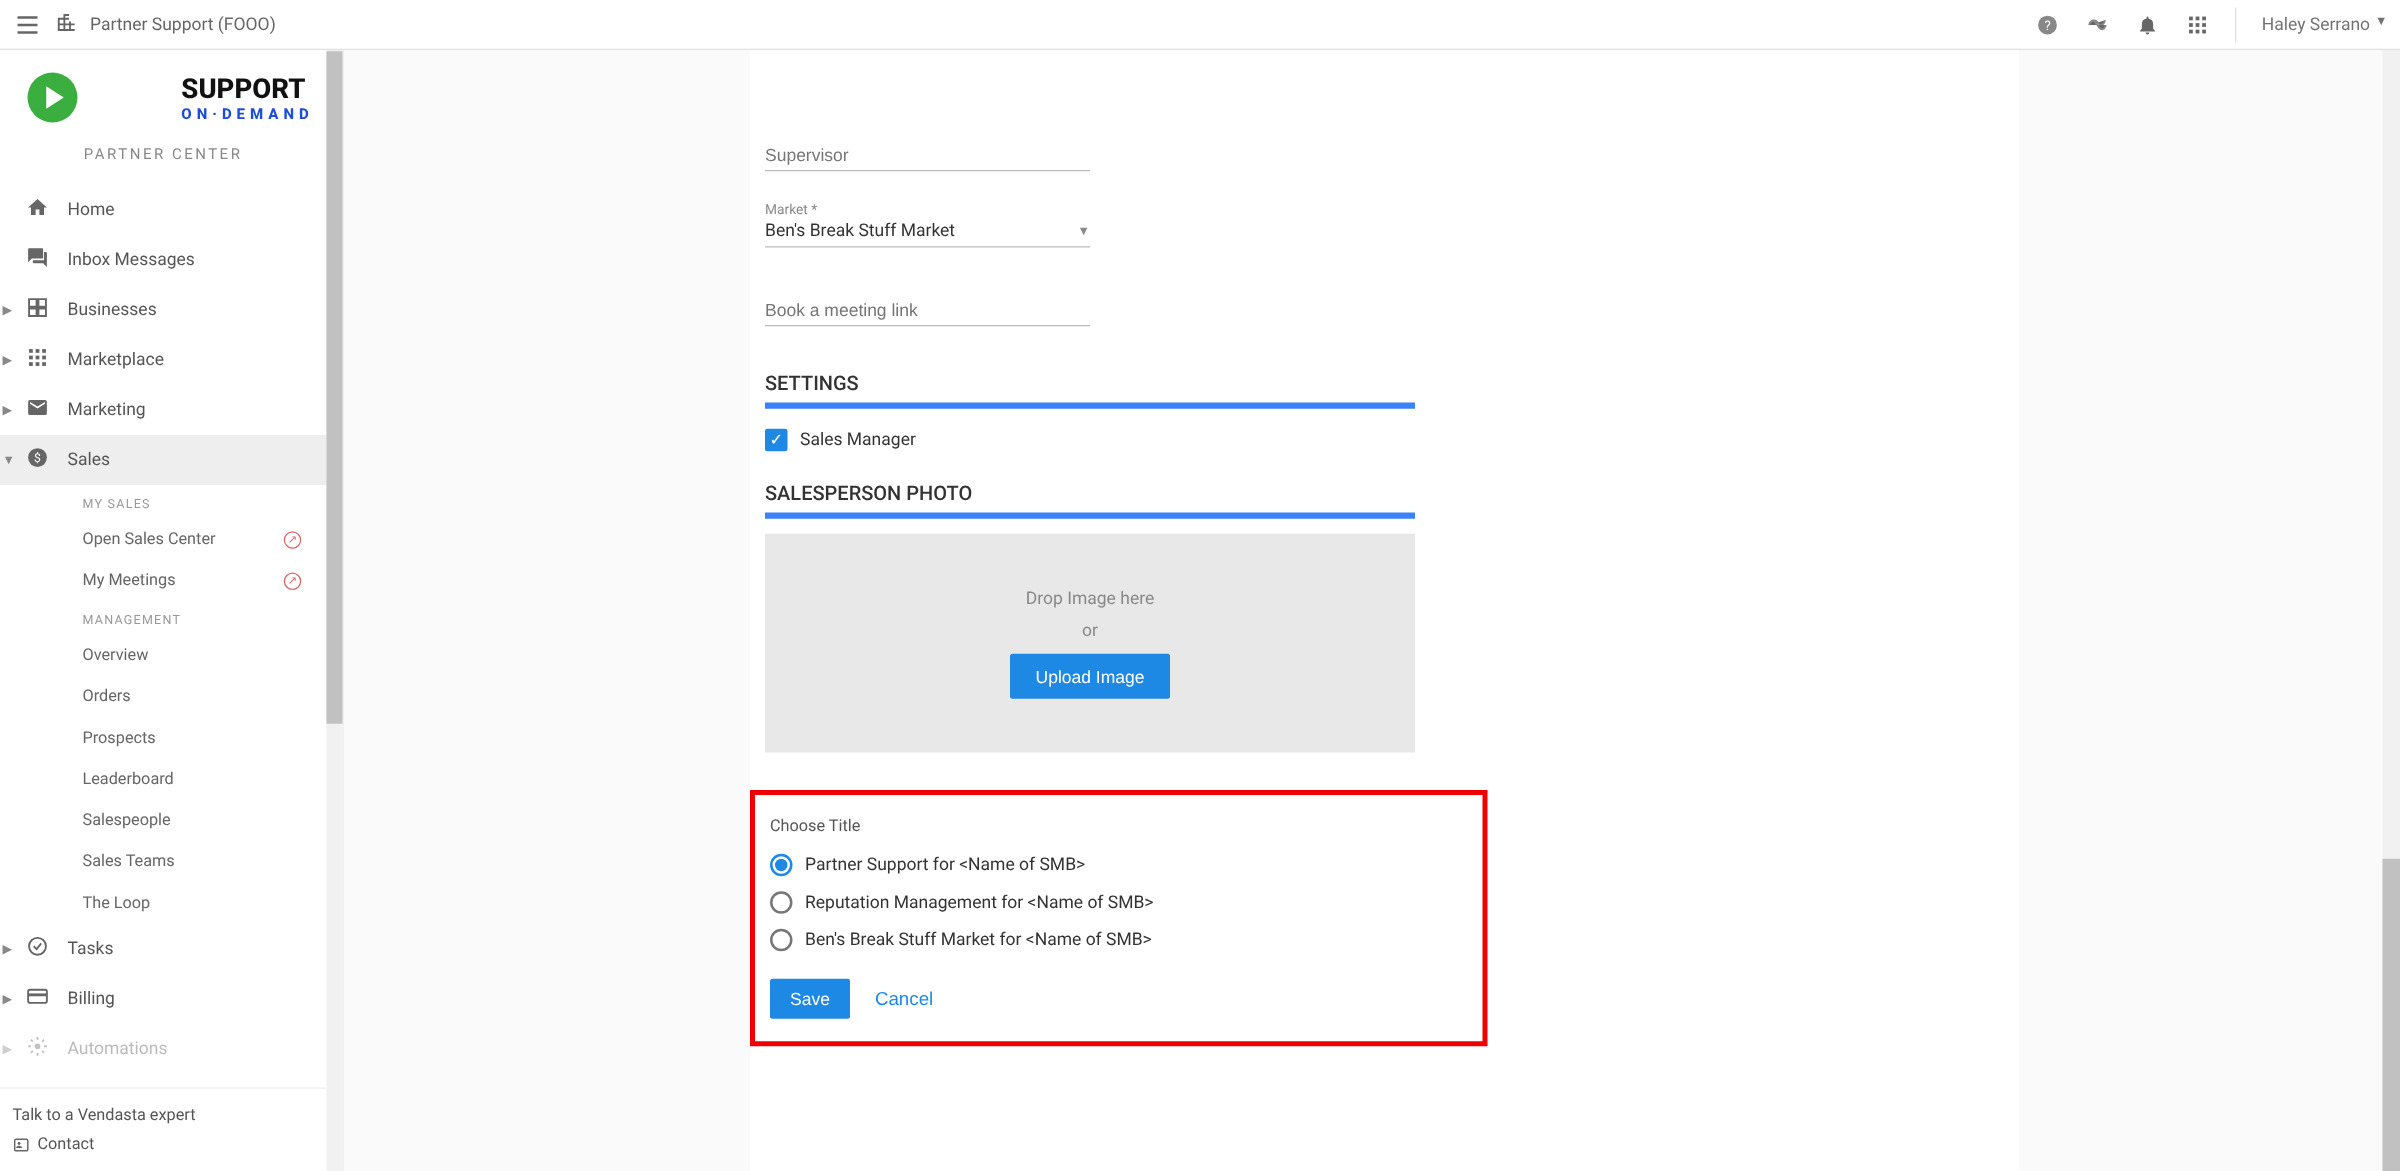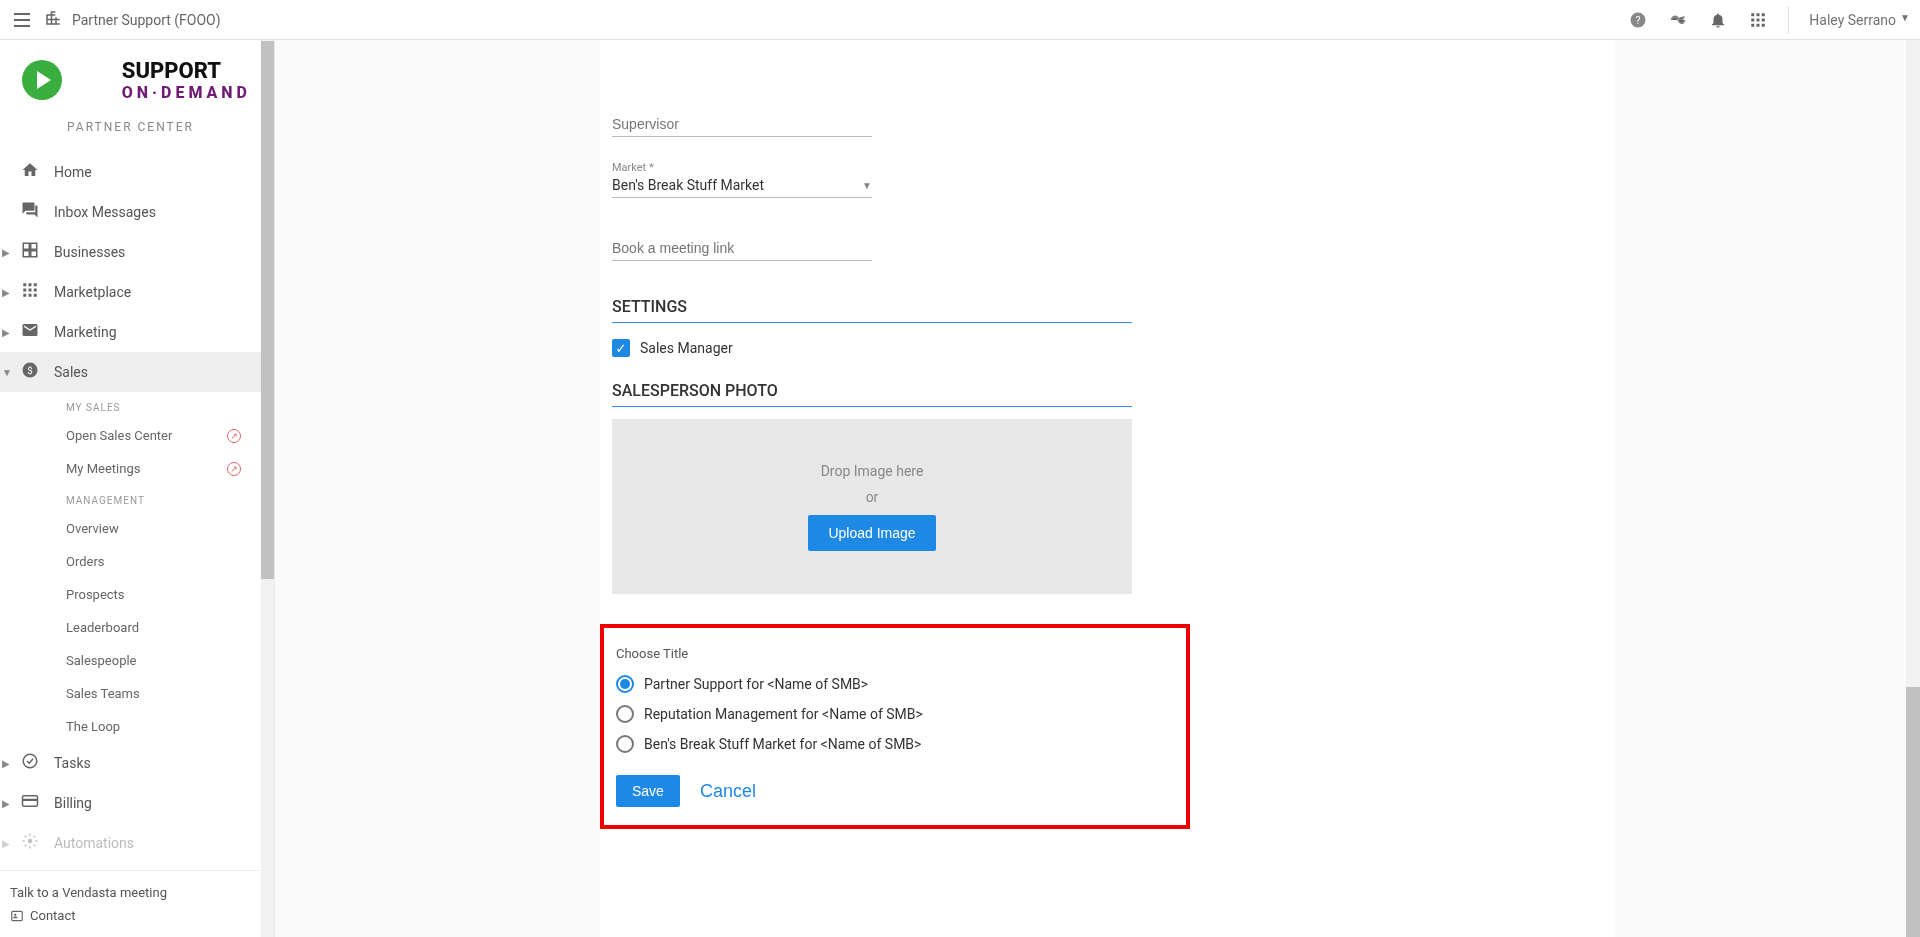--- a/index.html
+++ b/index.html
@@ -25,21 +25,21 @@
   .sidebar { width: 262px; overflow-y: auto; background: #fff; position: relative; display:flex; flex-direction:column; }
   .sidebar-scrolltrack { width: 13px; background: #f1f1f1; display:flex; flex-direction:column; }
   .sidebar-thumb { width: 13px; background: #c1c1c1; height: 60%; margin-top: 6%; border-radius: 0; }
   
   .logo-block { padding: 18px 10px 8px 22px; }
   .logo-row { display:flex; align-items:center; gap:10px;justify-content:space-between; }
   .logo-circle { width:40px; height:40px; border-radius:50%; background:#3aaf3f; display:flex; align-items:center; justify-content:center; }
   .logo-play { width:0; height:0; border-left:14px solid #fff; border-top:9px solid transparent; border-bottom:9px solid transparent; margin-left:4px; }
   .logo-text { display:flex; flex-direction:column; font-weight:800; letter-spacing:1px; }
   .logo-text .big { font-size:22px; color:#111; font-weight:800; letter-spacing:0; }
-  .logo-text .sub { font-size:16px; color:#701a75; letter-spacing:4px; }
+  .logo-text .sub { font-size:12px; color:#1d4ed8; letter-spacing:4px; }
   .partner-center { text-align:center; font-size:12px; color:#888; letter-spacing:2px; padding: 10px 0 18px; }
 
   .nav { flex:1; overflow:hidden; }
   .nav-item { display:flex; align-items:center; padding: 9px 10px 9px 20px; cursor:pointer; color:#555; font-size:14px; gap:14px; position:relative; }
   .nav-item.active { background:#eeeeee; }
   .nav-item .exp { position:absolute; left:2px; font-size:10px; color:#888; }
   .nav-item .nav-icon { width:20px; text-align:center; color:#666; font-size:16px; }
   .nav-sub-head { font-size:10px; color:#999; letter-spacing:1px; padding: 10px 10px 6px 66px; }
   .nav-sub { display:flex; align-items:center; padding: 9px 10px 9px 66px; cursor:pointer; color:#666; font-size:13px; }
   .nav-sub .ext { margin-left:auto; margin-right:10px; width:14px; height:14px; border:1.5px solid #d66; border-radius:50%; position:relative; display:flex; align-items:center; justify-content:center; }
@@ -54,38 +54,38 @@
   .page { background:#fff; margin: 0 auto; width: 1015px; padding: 0; margin-left: 325px; }
   .form-area { width: 520px; margin-left: 12px; padding-top: 70px; }
 
   .mat-field { margin-bottom: 36px; width: 260px; position:relative; }
   .mat-label { font-size:13px; color:#888; }
   .mat-label.float { font-size:11px; color:#888; position:absolute; top:-12px; }
   .mat-input { width:100%; border:none; border-bottom:1px solid #bbb; padding:6px 0 4px; font-size:14px; color:#333; background:transparent; }
   .mat-select { display:flex; justify-content:space-between; align-items:center; border-bottom:1px solid #bbb; padding:4px 0; cursor:pointer; }
   .mat-select .caret { font-size:10px; color:#888; }
 
-  .section-title { font-size:16px; font-weight:500; color:#333; letter-spacing:0; margin: 6px 0 2px; border-bottom:1px solid #3b82f6; padding-bottom:6px; width:520px; }
+  .section-title { font-size:16px; font-weight:500; color:#333; letter-spacing:0; margin: 6px 0 2px; border-bottom:5px solid #3b82f6; padding-bottom:6px; width:520px; }
   .settings-row { display:flex; align-items:center; gap:10px; margin:16px 0 24px; }
   .checkbox { width:18px; height:18px; background:#1e88e5; display:flex; align-items:center; justify-content:center; color:#fff; font-size:13px; border-radius:2px; }
 
   .photo-drop { width:520px; height:175px; background:#e8e8e8; display:flex; flex-direction:column; align-items:center; justify-content:center; gap:10px; margin-top:12px; margin-bottom:30px; }
   .photo-drop .drop-text { color:#888; font-size:14px; }
   .btn-primary { background:#1e88e5; color:#fff; border:none; padding:10px 20px; font-size:14px; border-radius:2px; cursor:pointer; font-weight:500; }
   .btn-primary.small { padding:8px 16px; }
 
   .highlight-box { border:4px solid #e00; padding:18px 12px 18px 12px; width:590px; margin-left:-12px; }
   .cover-title-head { font-size:16px; font-weight:500; color:#444; border-bottom:1px solid #ddd; padding-bottom:6px; margin-bottom:14px; width:520px; }
   .choose-title { font-size:13px; color:#555; margin-bottom:14px; }
   .radio-row { display:flex; align-items:center; gap:10px; margin-bottom:12px; font-size:14px; color:#333; cursor:pointer; }
   .radio { width:18px; height:18px; border:2px solid #777; border-radius:50%; display:flex; align-items:center; justify-content:center; flex-shrink:0; }
   .radio.selected { border-color:#1e88e5; }
   .radio.selected::after { content:""; width:10px; height:10px; background:#1e88e5; border-radius:50%; }
   .actions { display:flex; gap:20px; align-items:center; margin-top:22px; }
-  .btn-link { color:#1e88e5; background:none; border:none; font-size:18px; cursor:pointer; }
+  .btn-link { color:#1e88e5; background:none; border:none; font-size:15px; cursor:pointer; }
 
   .right-scrolltrack { width:14px; background:#f1f1f1; display:flex; flex-direction:column; }
   .right-thumb { width:14px; background:#c1c1c1; height:250px; margin-top:auto; }
 
   svg.icon { width:18px; height:18px; fill:#666; }
 </style>
 </head>
 <body>
 
 <div class="topbar">
@@ -260,21 +260,21 @@
           <span class="exp">▶</span>
           <span class="nav-icon"><svg class="icon" viewBox="0 0 24 24">
                 <circle cx="12" cy="12" r="3" fill="#666"></circle>
                 <path d="M12 2v3M12 19v3M2 12h3M19 12h3M5 5l2 2M17 17l2 2M5 19l2-2M17 7l2-2" stroke="#666" stroke-width="2"></path>
               </svg></span>
           <span>Automations</span>
         </div>
       </div>
       <div class="sidebar-footer">
         <div class="foot-line">
-            <span>Talk to a Vendasta meeting</span>
+            <span>Talk to a Vendasta expert</span>
           </div>
         <div class="foot-line">
           <svg class="icon" style="width:14px;height:14px" viewBox="0 0 24 24">
               <rect x="3" y="4" width="18" height="16" rx="2" fill="none" stroke="#666" stroke-width="2"></rect>
               <circle cx="9" cy="10" r="2" fill="#666"></circle>
               <path d="M5 16c0-2 2-3 4-3s4 1 4 3" fill="#666"></path>
             </svg>
           <span>Contact</span>
         </div>
       </div>

